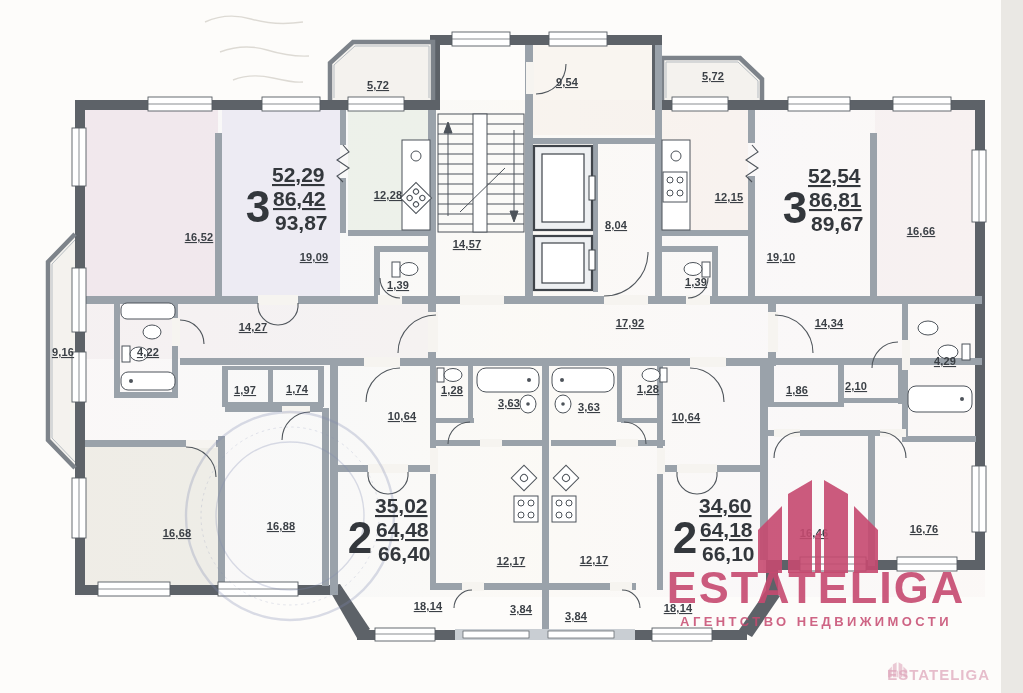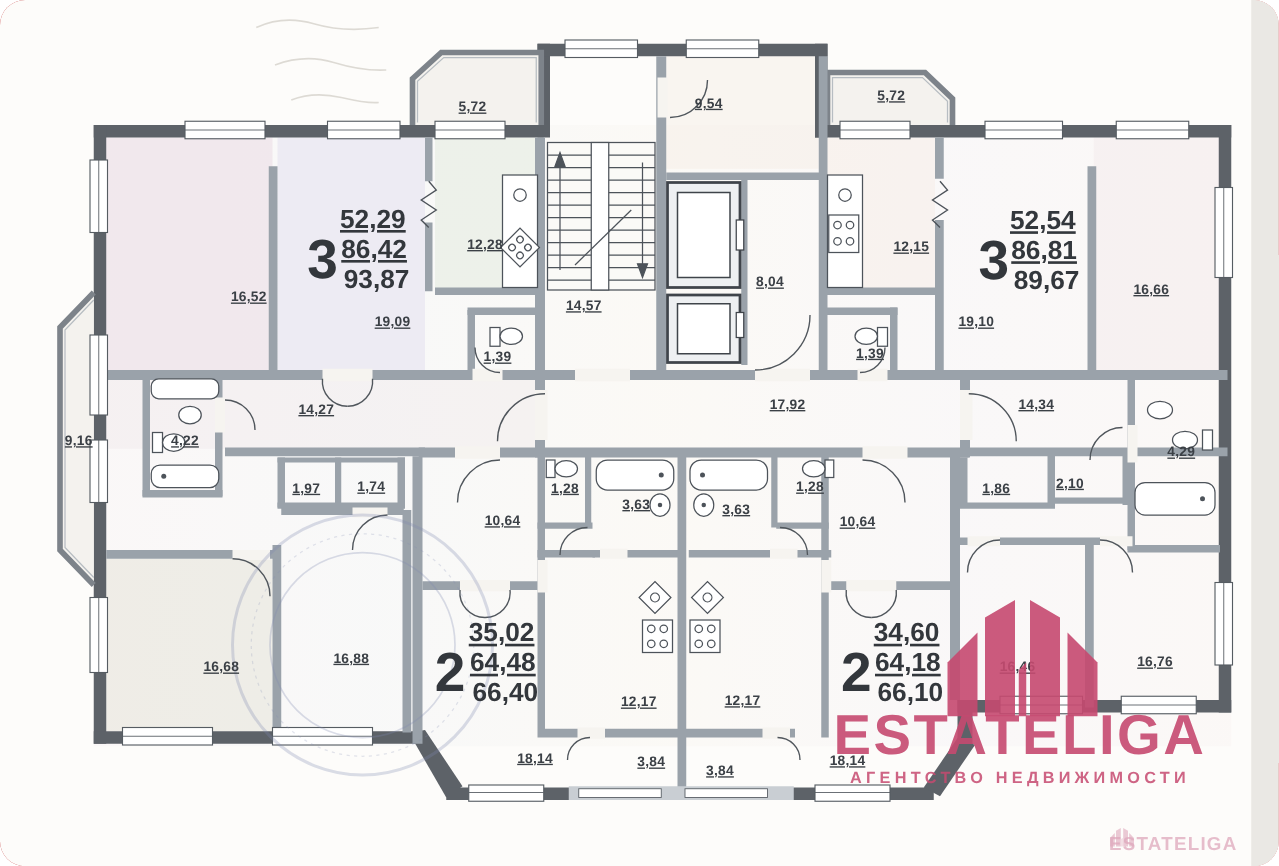--- a/index.html
+++ b/index.html
@@ -1,17 +1,17 @@
 <!DOCTYPE html>
 <html><head>
 <meta charset="utf-8">
 <style>
   html,body{margin:0;padding:0;background:#ffffff;}
   #stage{position:relative;width:1023px;height:693px;background:#b91c1c;overflow:hidden;
-         font-family:"Liberation Sans",sans-serif;border-radius:20px;}
+         font-family:"Liberation Sans",sans-serif;}
   svg{position:absolute;left:0;top:0;}
   
   .rl{font-family:"Liberation Sans",sans-serif;font-size:11px;font-weight:700;fill:#3b4046;
       text-decoration:underline;letter-spacing:.2px;}
   
   .apn{font-family:"Liberation Sans",sans-serif;font-size:44px;font-weight:700;fill:#33373c;}
   
   .apa{font-family:"Liberation Sans",sans-serif;font-size:21px;font-weight:700;fill:#33373c;
        text-decoration:underline;}
   .apa3{font-family:"Liberation Sans",sans-serif;font-size:21px;font-weight:700;fill:#33373c;}

